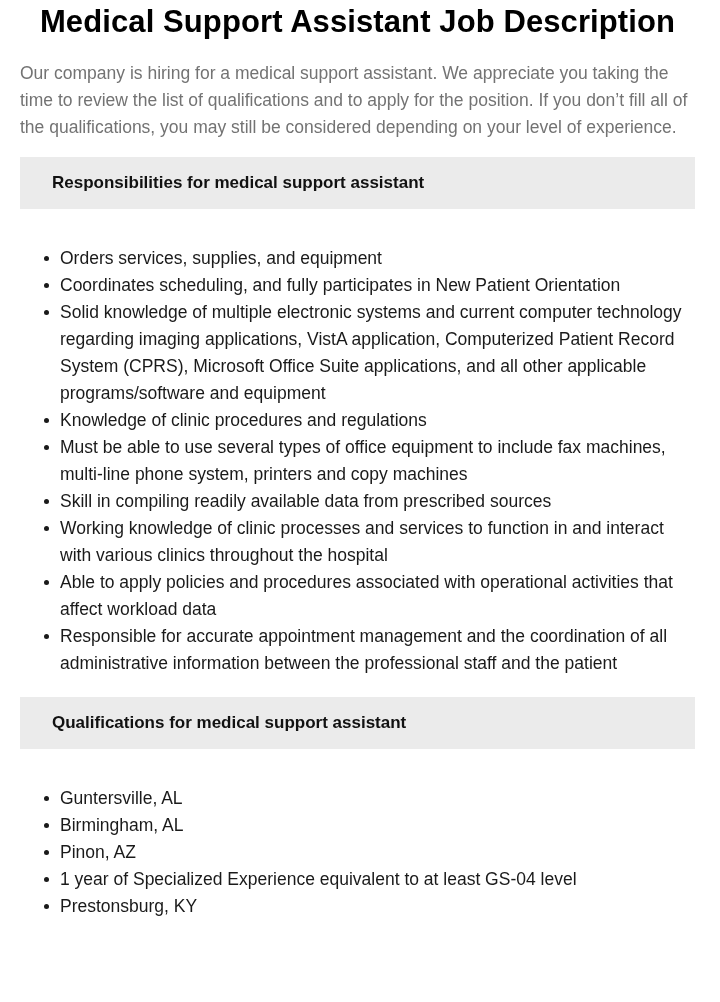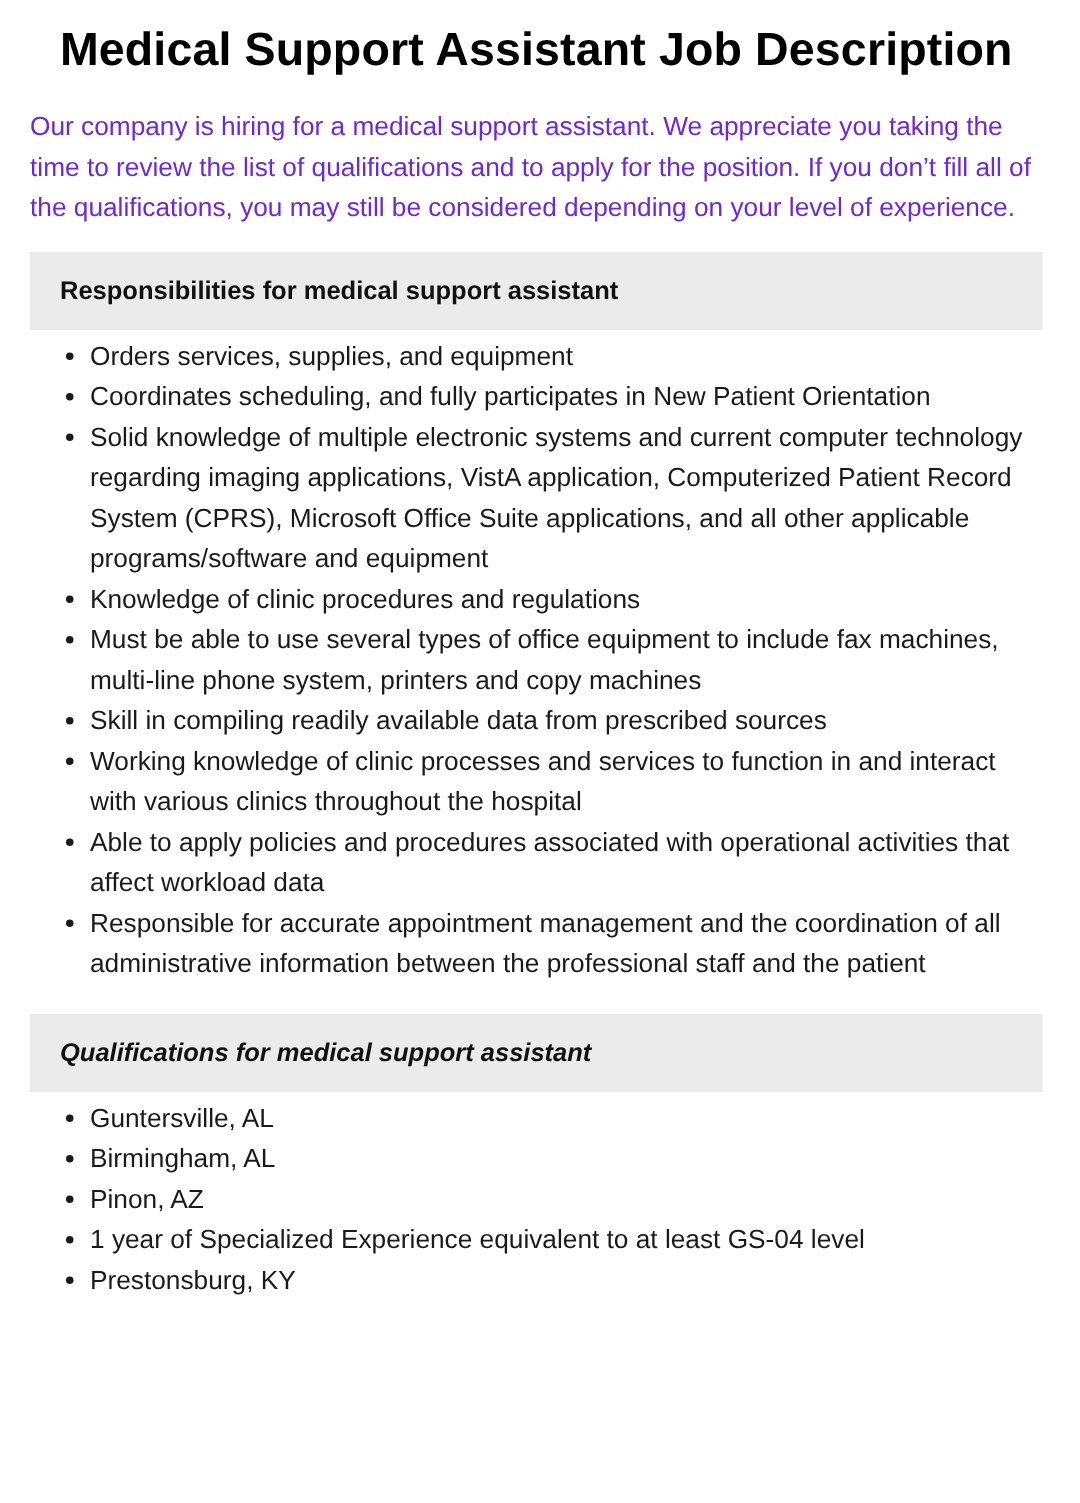--- a/index.html
+++ b/index.html
@@ -11,53 +11,52 @@
       width: 720px;
       height: 1002px;
       overflow: hidden;
       font-family: "Liberation Sans", "DejaVu Sans", sans-serif;
       color: #111111;
     }
     .page {
       padding: 0 25px 0 20px;
     }
     .title {
-      margin: 11px;
+      margin: 0;
       padding-top: 4px;
       height: 42px;
       font-size: 31px;
       font-weight: bold;
       text-align: center;
       line-height: 36px;
       letter-spacing: 0.1px;
       color: #000;
     }
     .intro {
       margin: 14px 0 0 0;
       font-size: 17.5px;
       line-height: 27px;
-      color: #6d28d9;
+      color: #737373;
     }
     .section-header {
       margin-top: 16px;
       background: #ebebeb;
       height: 52px;
       display: flex;
       align-items: center;
-      padding-left: 20px;
+      padding-left: 32px;
       font-size: 17px;
       font-weight: bold;
       color: #111;
     }
     .section-header.second {
       margin-top: 20px;
-      font-style: italic;
     }
     ul.bullets {
-      margin: 4px 0 0 0;
+      margin: 36px 0 0 0;
       padding: 0 0 0 40px;
       list-style: none;
     }
     ul.bullets li {
       position: relative;
       font-size: 17.5px;
       line-height: 27px;
       color: #1a1a1a;
     }
     ul.bullets li::before {

